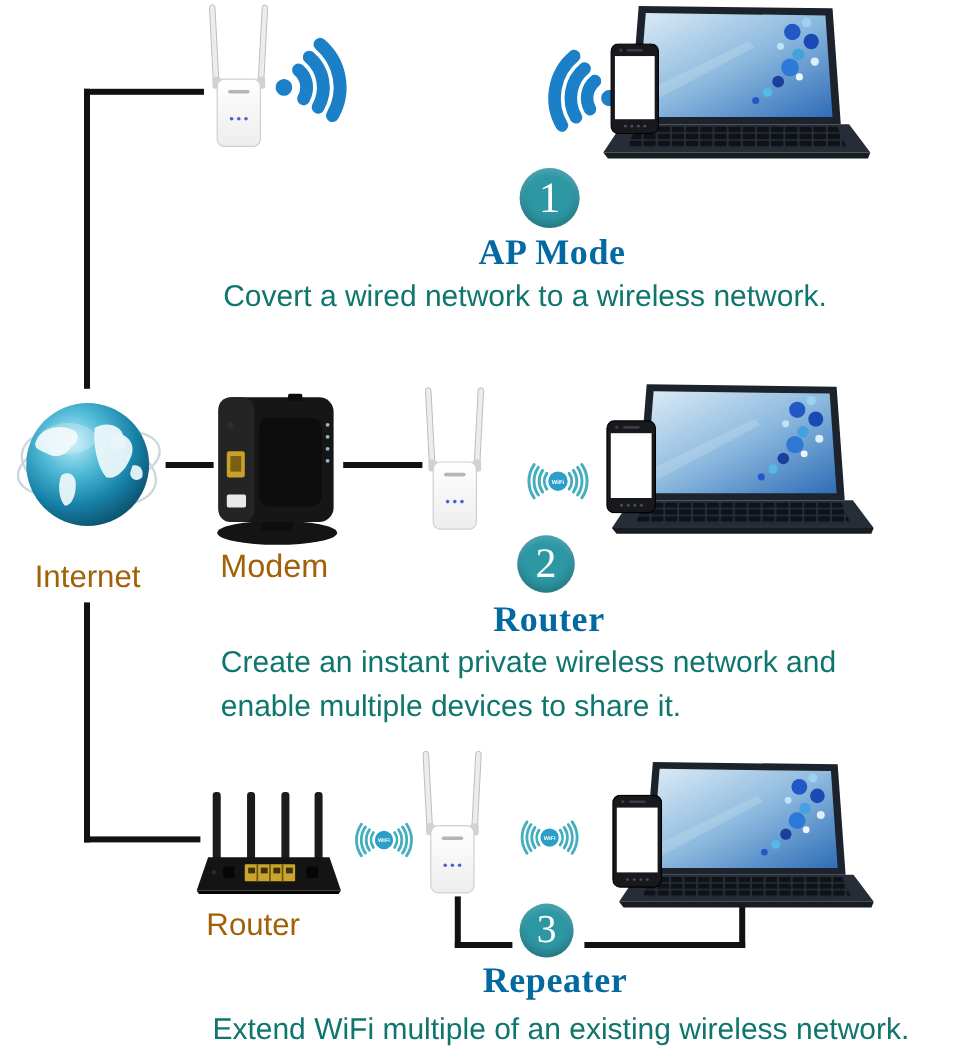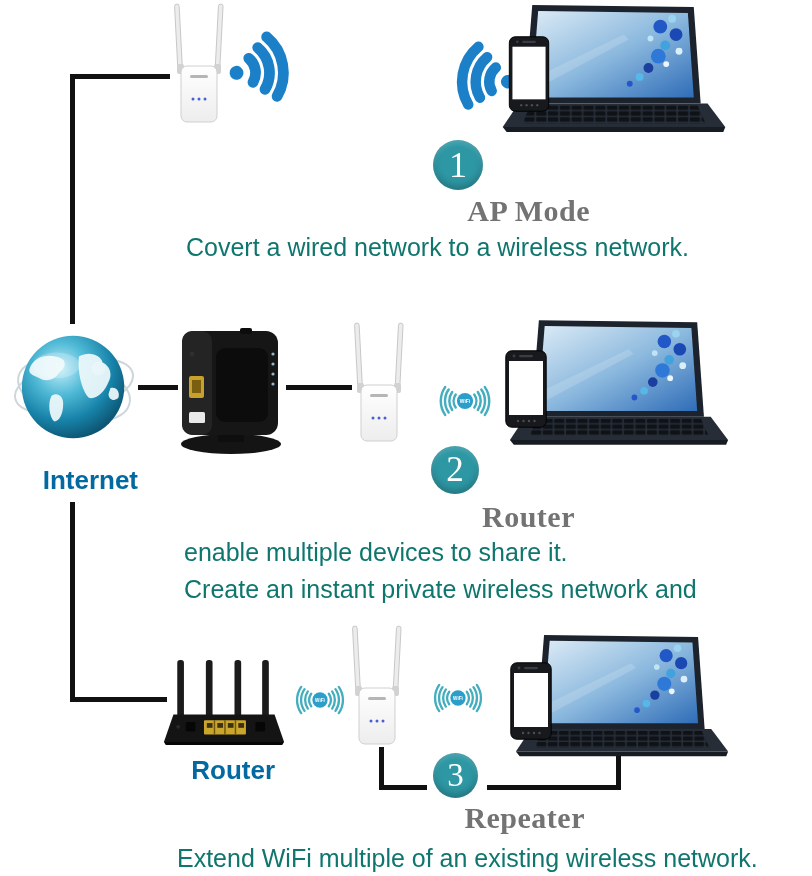--- a/index.html
+++ b/index.html
@@ -4,23 +4,23 @@
 <style>
   html,body{margin:0;padding:0;background:#ffffff;}
   .stage{position:relative;width:812px;height:876px;background:#ffffff;overflow:hidden;
          font-family:"Liberation Sans",sans-serif;}
   .abs{position:absolute;}
   .cable{position:absolute;background:#111111;}
   .badge{position:absolute;border-radius:50%;background:#2d97a4;color:#ffffff;
          display:flex;align-items:center;justify-content:center;
          font-family:"Liberation Serif",serif;box-shadow:inset 0 -4px 7px rgba(0,0,0,.22), inset 0 3px 5px rgba(255,255,255,.18);}
   .title{position:absolute;font-family:"Liberation Serif",serif;font-weight:700;
-         color:#737373;font-size:30px;text-align:right;letter-spacing:.5px;}
+         color:#0369a1;font-size:30px;text-align:center;letter-spacing:.5px;}
   .desc{position:absolute;color:#0f766e;font-size:25px;line-height:37px;white-space:nowrap;}
-  .devlabel{position:absolute;color:#0369a1;font-size:26px;text-align:right;white-space:nowrap;font-weight:bold;}
+  .devlabel{position:absolute;color:#a16207;font-size:26px;text-align:center;white-space:nowrap;}
   svg.icon{display:block;overflow:visible;}
   .wifi-blue{color:#1b80c8;}
   .wave-teal{color:#45aebe;}
 </style>
 </head>
 <body>
 
 <div class="stage">
 
   <svg width="0" height="0" style="position:absolute" aria-hidden="true">
@@ -224,28 +224,29 @@
       <use href="#sym-waves"></use>
     </svg>
   <svg class="abs icon" style="left:508px;top:318px" width="222" height="132">
       <use href="#sym-laptop"></use>
     </svg>
   <svg class="abs icon" style="left:505px;top:350px" width="42" height="78">
       <use href="#sym-phone"></use>
     </svg>
 
   <div class="devlabel" style="left:8px;top:465px;width:130px">Internet</div>
+  <div class="devlabel" style="left:166px;top:457px;width:125px;font-size:27px">Modem</div>
 
   <div class="badge" style="left:431px;top:446px;width:48px;height:48px;font-size:35px">
     <span>2</span>
   </div>
   <div class="title" style="left:340px;top:500px;width:235px">Router</div>
   <div class="desc" style="left:184px;top:534px">
+    <div>Create an instant private wireless network and</div>
     <div>enable multiple devices to share it.</div>
-    <div>Create an instant private wireless network and</div>
   </div>
 
   <svg class="abs icon" style="left:162px;top:658px" width="124" height="90">
       <use href="#sym-router"></use>
     </svg>
   <svg class="abs icon wave-teal" style="left:284px;top:680px" width="72" height="40">
       <use href="#sym-waves"></use>
     </svg>
   <svg class="abs icon" style="left:348px;top:624px" width="58" height="122">
       <use href="#sym-extender"></use>

